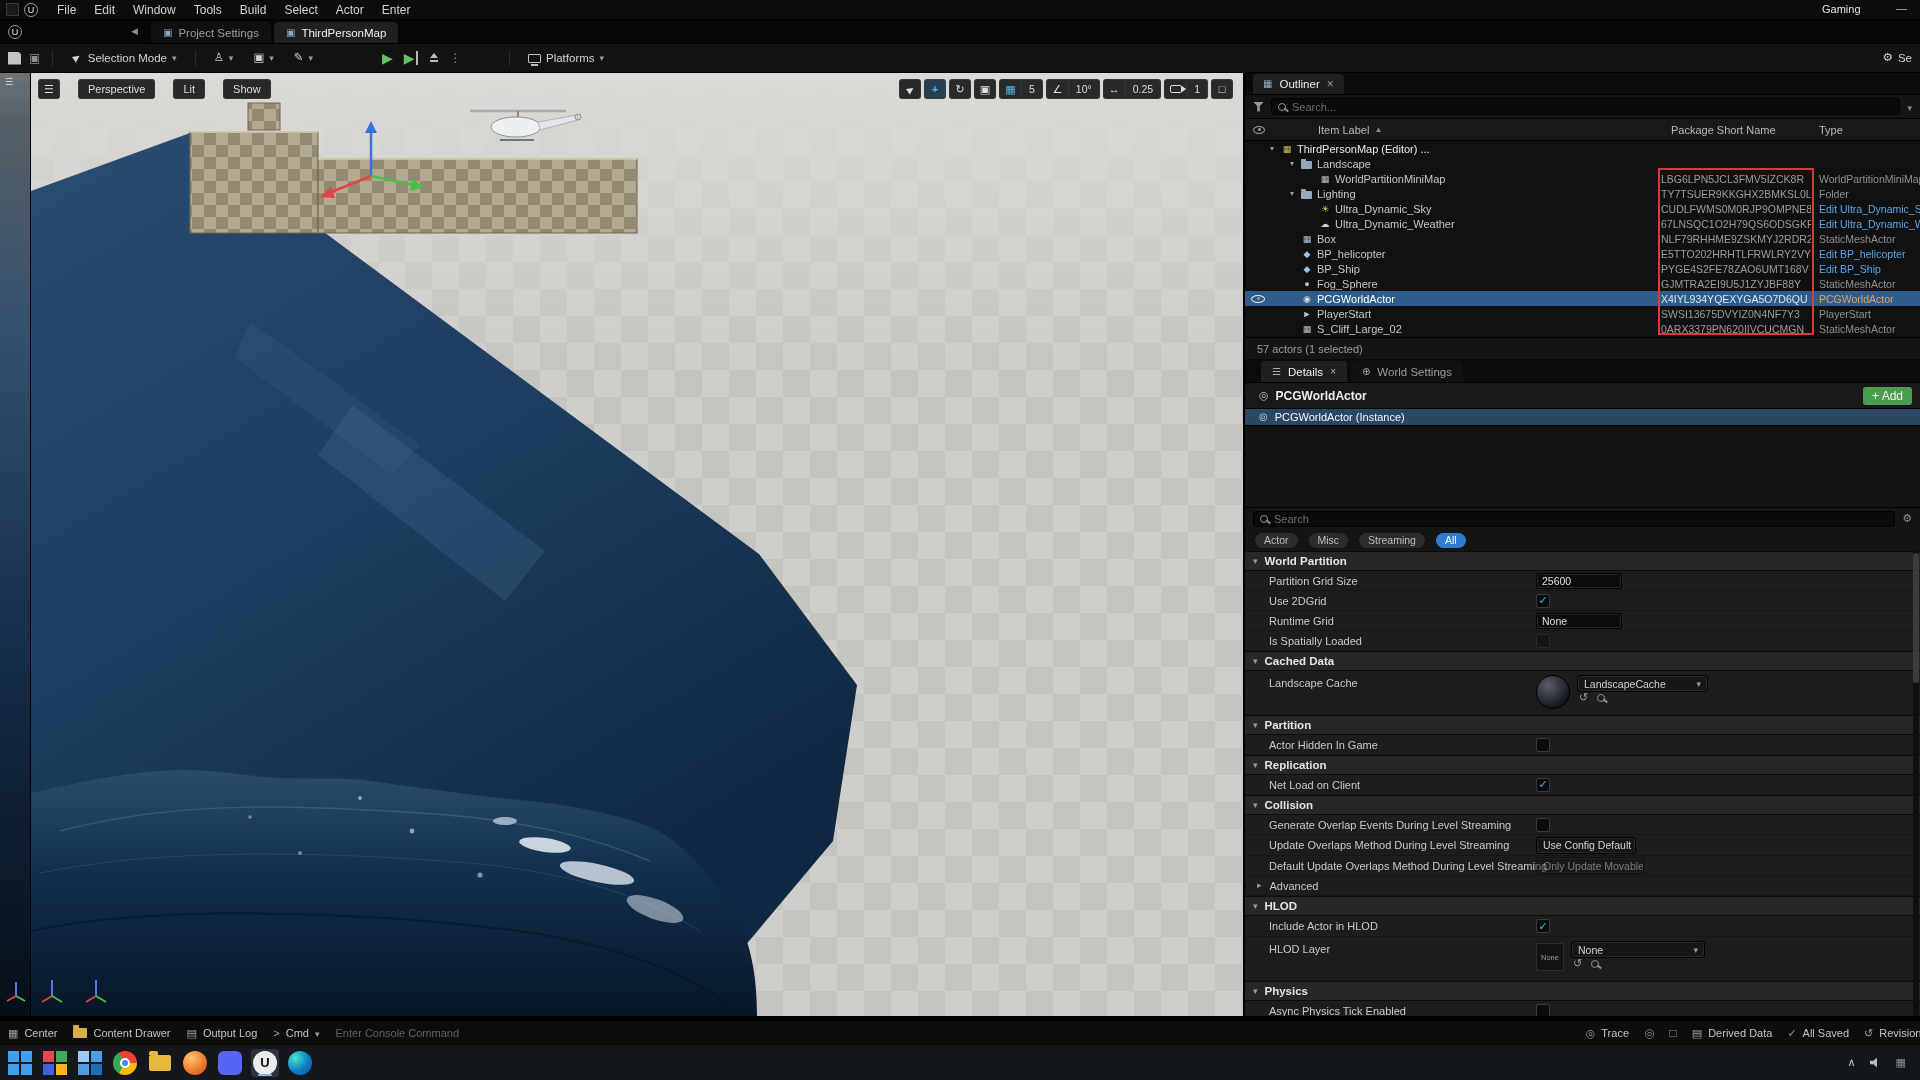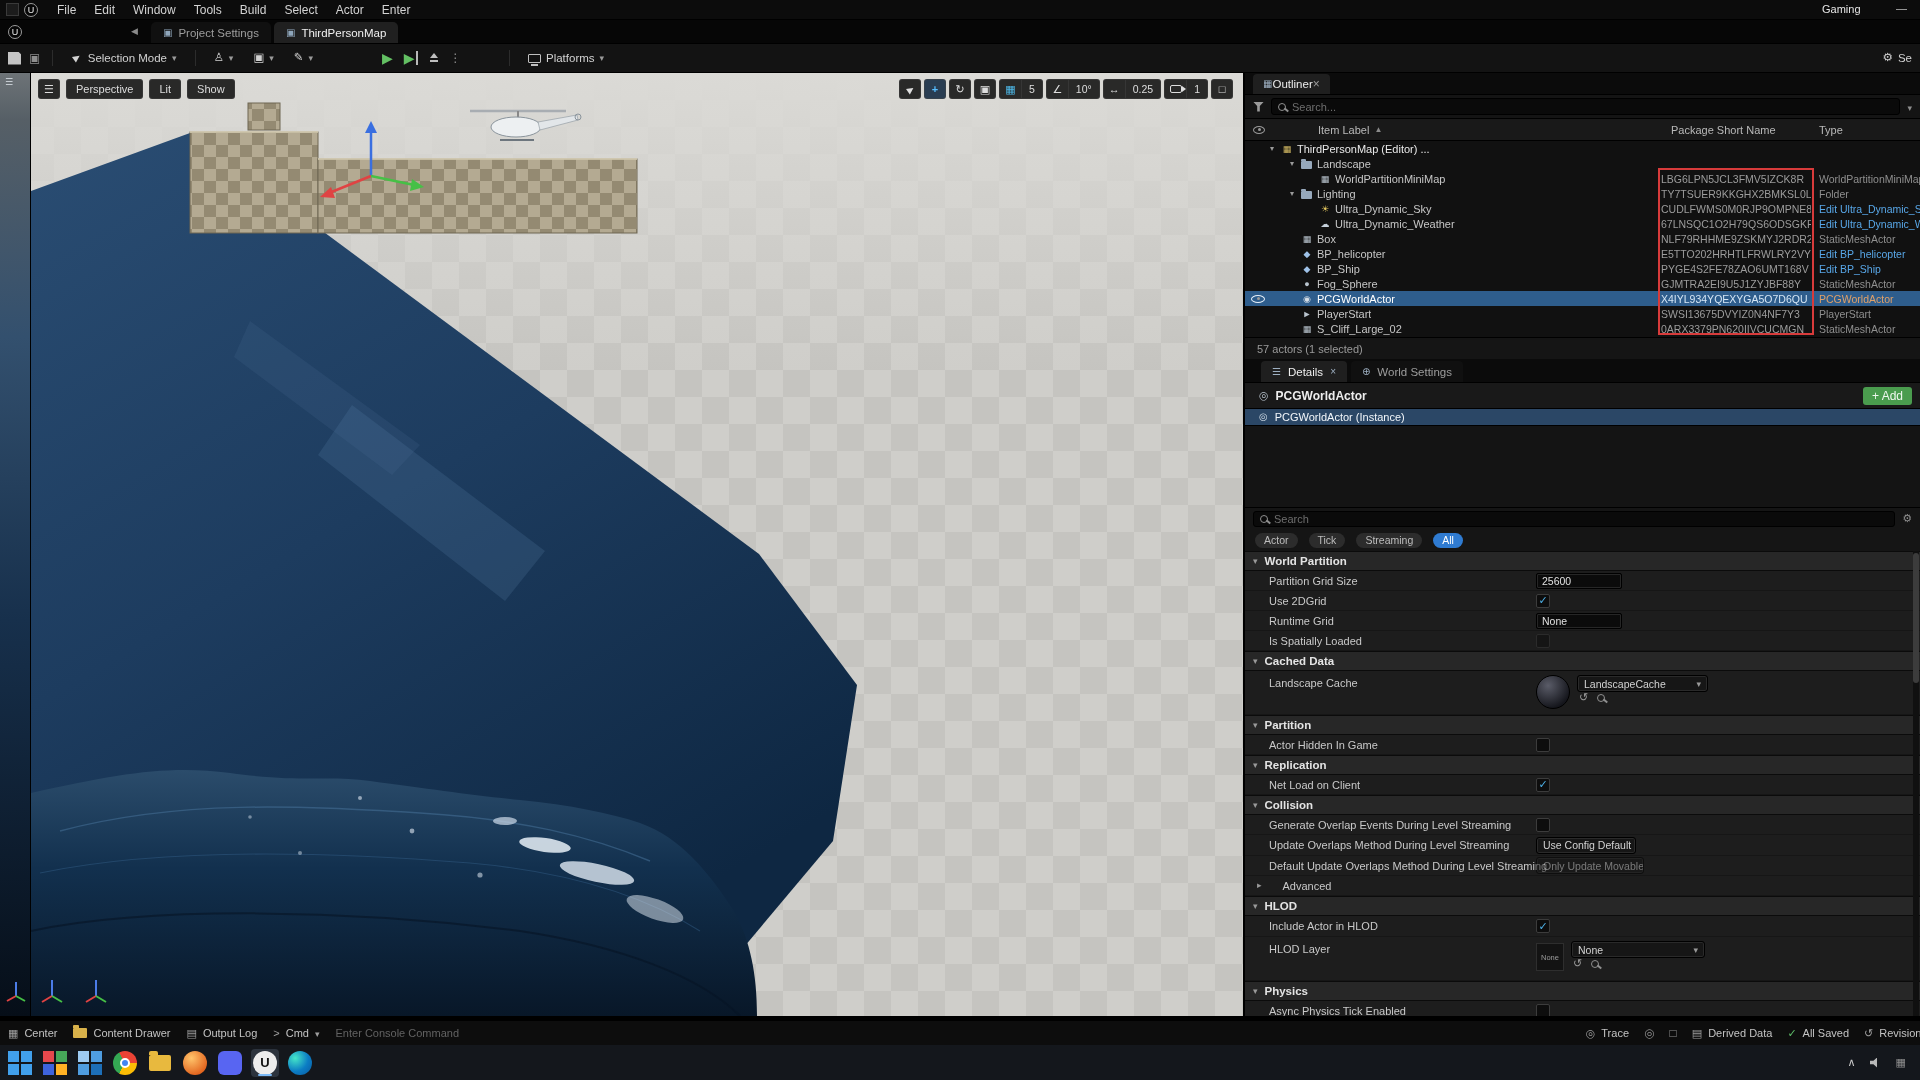--- a/index.html
+++ b/index.html
@@ -77,38 +77,38 @@
 .playg{color:#b9b9b9;font-size:12px;display:flex;align-items:center;gap:11px}
 .playg .i-play{color:#63c063;font-size:14px}
 .stepwrap{border-right:2px solid #b9b9b9;padding-right:1px;font-size:11px}
 
 
 .viewport{position:absolute;left:0;top:73px;width:1243px;height:943px;background:#777;overflow:hidden}
 .scene{position:absolute;inset:0;width:100%;height:100%}
 .vstrip{position:absolute;left:0;top:0;width:31px;height:100%;border-right:1px solid #000;
   background:linear-gradient(180deg,#6d7377 0%,#565f66 5%,#33506e 28%,#17304c 58%,#060e18 100%)}
 .vstrip .i-menu{position:absolute;left:5px;top:5px;font-size:9px;color:#dde4ea}
-.vp-tl{position:absolute;left:38px;top:6px;display:flex;gap:6px;align-items:center}
+.vp-tl{position:absolute;left:38px;top:6px;display:flex;gap:18px;align-items:center}
 .vp-btn{background:rgba(16,16,16,.88);border:1px solid rgba(70,70,70,.45);border-radius:3px;height:20px;display:flex;align-items:center;padding:0 9px;font-size:11px;color:#dedede}
 .vp-ic{width:22px;justify-content:center;padding:0}
 .vp-tr{position:absolute;right:10px;top:6px;display:flex;gap:3px;align-items:center}
 .vp-tool{width:22px;height:20px;justify-content:center;padding:0;font-size:11px}
 .vp-tool.active{color:#56bdff;background:rgba(26,48,70,.92)}
 .vp-tool.active2{color:#4db8e8}
 .pair{display:flex}
 .pair .vp-btn:first-child{border-radius:3px 0 0 3px;border-right:none}
 .pair .vp-btn:last-child{border-radius:0 3px 3px 0}
 .vp-num{padding:0 7px;font-size:10.5px}
 .vp-axes{position:absolute;left:38px;bottom:12px}
 .strip-axes{position:absolute;left:3px;bottom:14px}
 
 
 .outliner{position:absolute;left:1243px;top:73px;width:677px;height:286px;background:#141414;border-left:2px solid #000;overflow:hidden}
 .otabrow{height:22px;background:#0b0b0b;display:flex;align-items:flex-end;padding-left:8px;border-bottom:1px solid #000}
-.otab{height:20px;background:#1f1f1f;border-radius:4px 4px 0 0;display:flex;align-items:center;padding:0 10px;font-size:11.5px;color:#ececec}
+.otab{height:20px;background:#1f1f1f;border-radius:4px 4px 0 0;display:flex;align-items:center;gap:7px;padding:0 10px;font-size:11.5px;color:#ececec}
 .otab .i-grid{font-size:10px;color:#9eb0c2}
 .otab .i-close{color:#9a9a9a;font-size:12px}
 .osearch{height:23px;display:flex;align-items:center;gap:7px;padding:0 8px;background:#141414}
 .srch{flex:1;height:17px;background:#0a0a0a;border:1px solid #000;border-radius:3px;display:flex;align-items:center;gap:6px;padding:0 6px}
 .srch input{flex:1;background:transparent;border:none;color:#d0d0d0;font-size:11px}
 .srch input::placeholder{color:#6e6e6e}
 .ohead{position:relative;height:23px;background:#191919;border-top:1px solid #000;border-bottom:1px solid #000;display:flex;align-items:center;font-size:11px;color:#b9b9b9}
 .ohead .eye{margin-left:8px}
 .ohead-label{position:absolute;left:73px;display:flex;gap:5px;align-items:center}
 .sortup{font-size:8px;color:#8b8b8b}
@@ -167,21 +167,21 @@
 .cat{height:20px;background:#272727;border-top:1px solid #0b0b0b;border-bottom:1px solid #0b0b0b;display:flex;align-items:center;gap:7px;padding-left:8px}
 .cat-t{font-size:11.5px;font-weight:bold;color:#e4e4e4}
 .cat .ic{font-size:9px;color:#9a9a9a}
 .prow{position:relative;height:20px;border-bottom:1px solid #161616;background:#1d1d1d;display:flex;align-items:center}
 .prow.tall{height:44px}
 .plabel{margin-left:24px;font-size:11px;color:#c9c9c9;white-space:nowrap}
 .prow.tall .plabel{align-self:flex-start;margin-top:6px}
 .pval{position:absolute;left:291px;top:0;bottom:0;display:flex;align-items:center;gap:7px}
 .prow.tall .pval{align-items:flex-start;top:4px}
 .advrow .i-caret-right{margin-left:12px;font-size:9px;color:#9a9a9a}
-.advrow .plabel{margin-left:21px}
+.advrow .plabel{margin-left:8px}
 .cb{width:14px;height:14px;background:#0d0d0d;border:1px solid #3c3c3c;border-radius:2px;display:flex;align-items:center;justify-content:center;font-size:11px;color:#4db1e8;flex:none}
 .cb.on::before{content:"✓"}
 .cb.dim{opacity:.45}
 .tfield{background:#0b0b0b;border:1px solid #000;box-shadow:inset 0 0 0 1px #262626;border-radius:2px;height:16px;font-size:10.5px;color:#e0e0e0;padding:0 5px;width:86px}
 .tfield.df{display:flex;align-items:center}
 .combo{display:flex;align-items:center;justify-content:space-between;background:#161616;border:1px solid #000;box-shadow:inset 0 0 0 1px #2a2a2a;border-radius:3px;height:17px;padding:0 6px;font-size:10.5px;color:#d2d2d2;white-space:nowrap;overflow:hidden}
 .combo::after{content:"▾";color:#9a9a9a;font-size:9px;margin-left:6px}
 .combo.dim{opacity:.5}
 .w96{width:100px}.w104{width:108px}.w131{width:131px}.w134{width:134px}
 .asset-col{display:flex;flex-direction:column;gap:0}
@@ -655,21 +655,21 @@
         <span class="mag"></span>
         <input placeholder="Search" style="">
       </div>
       <span class="ic i-gear dimc"></span>
     </div>
 
     <div class="dfilters">
 
         <span class="pill">Actor</span>
 
-        <span class="pill">Tick</span>
+        <span class="pill">Misc</span>
 
         <span class="pill">Streaming</span>
 
         <span class="pill active">All</span>
       </div>
 
     <div class="dbody">
 
       <div class="cat">
         <span class="ic i-caret-down"></span>

